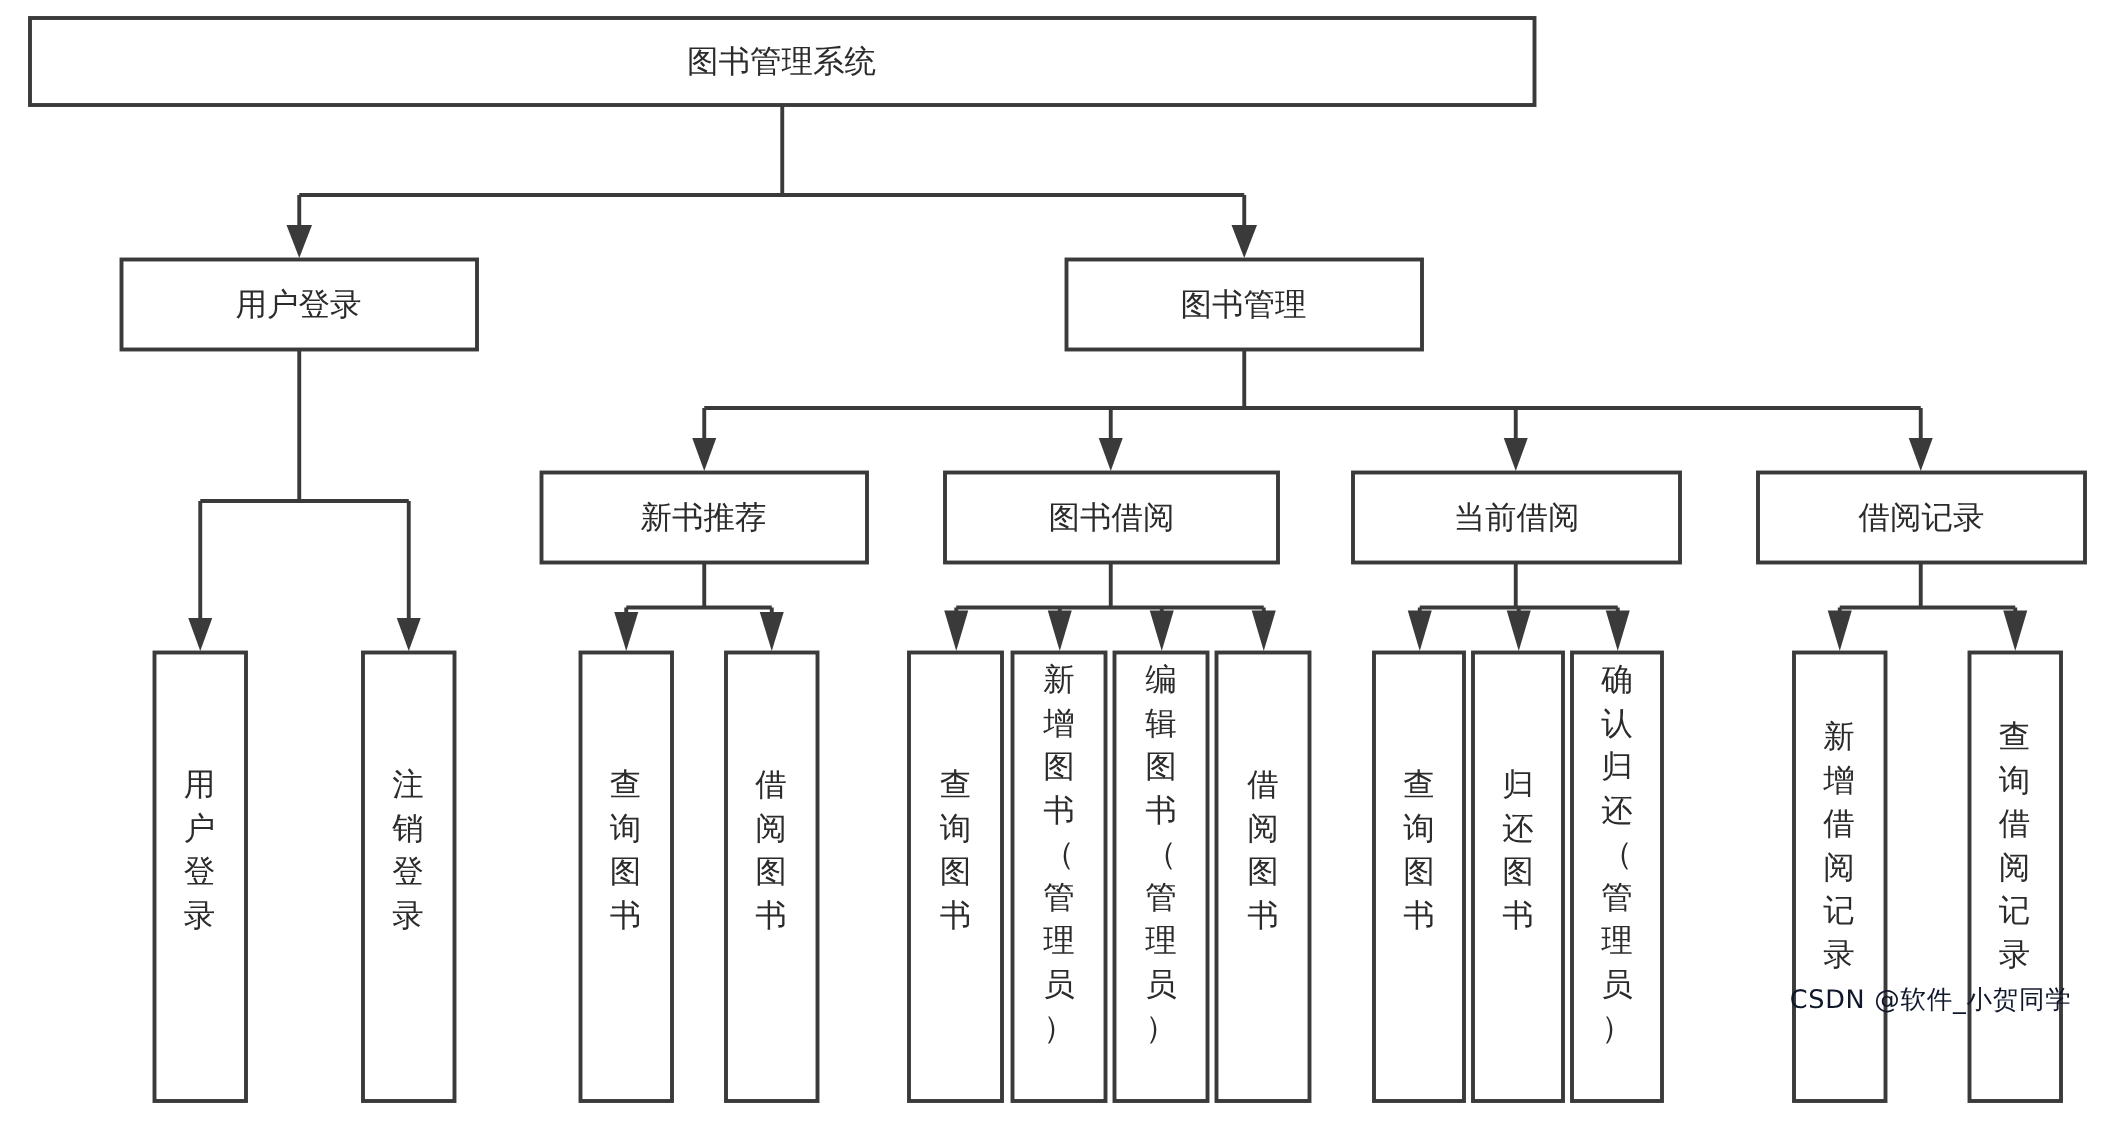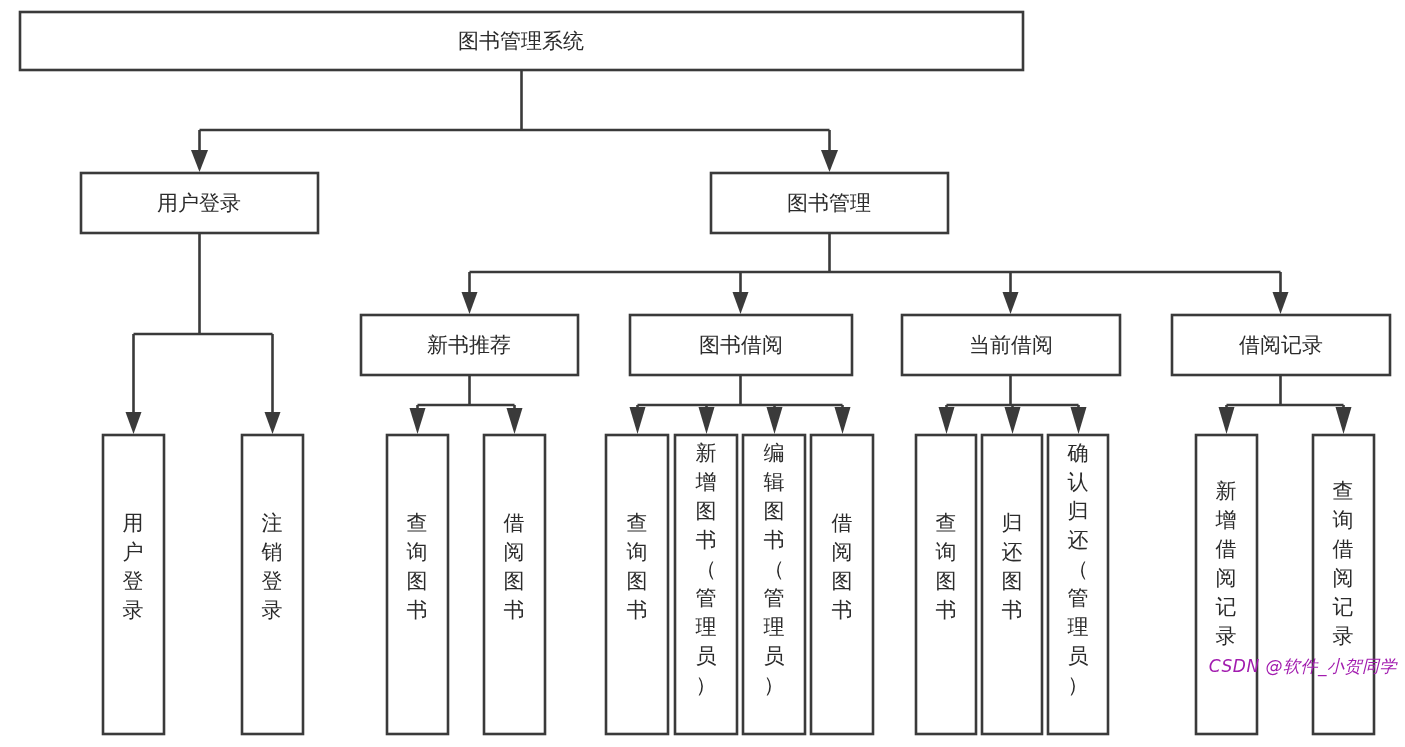--- a/index.html
+++ b/index.html
@@ -47,29 +47,28 @@
     dominant-baseline: middle;
   }
   .node-label-v {
     font-family: "DejaVu Sans", "Liberation Sans", sans-serif;
     font-size: 21px;
     fill: #2b2b2b;
     text-anchor: middle;
   }
   .watermark {
     position: absolute;
-    right: 8px;
+    right: 24px;
     bottom: 4px;
     font-family: "DejaVu Sans", "Liberation Sans", sans-serif;
     font-size: 17px;
-    color: #a21caf;
+    color: #0f172a;
     letter-spacing: 0.5px;
     white-space: nowrap;
     user-select: none;
-    font-style: italic;
   }
 </style>
 </head>
 <body>
 
 <div id="diagram-root">
   <svg class="diagram" viewBox="0 0 1405 747" xmlns="http://www.w3.org/2000/svg">
 
     <g>
 

